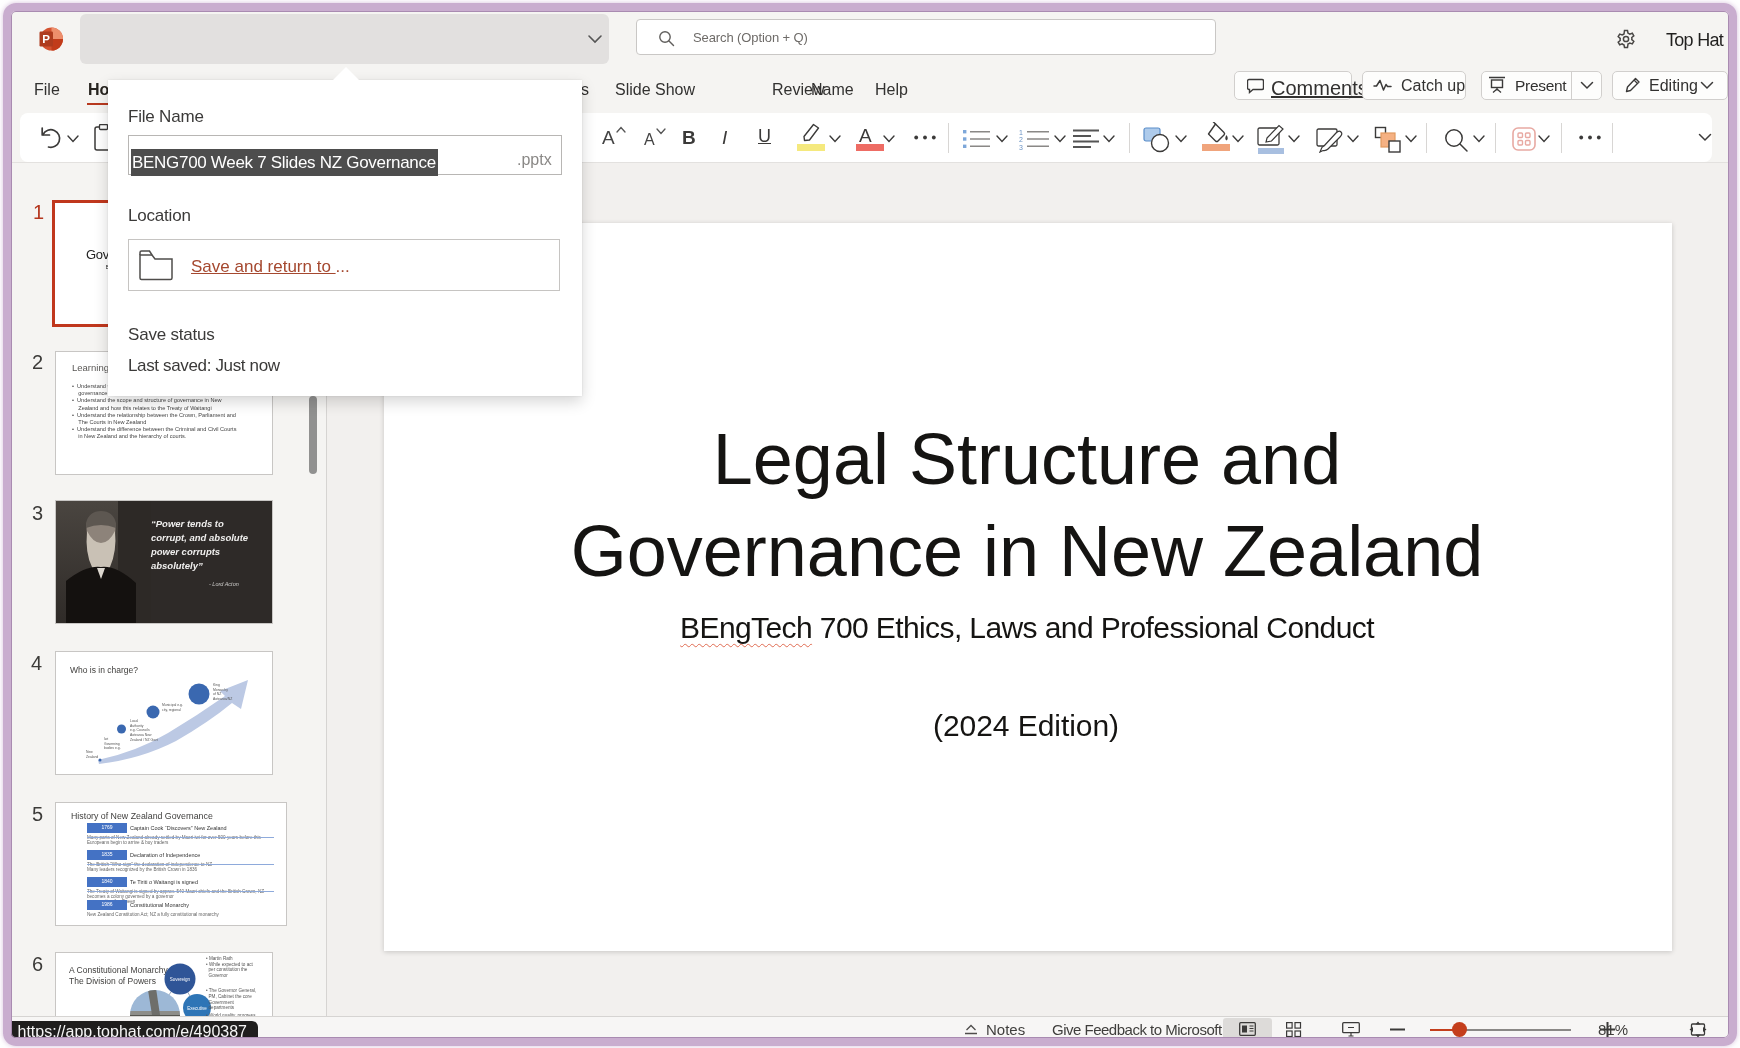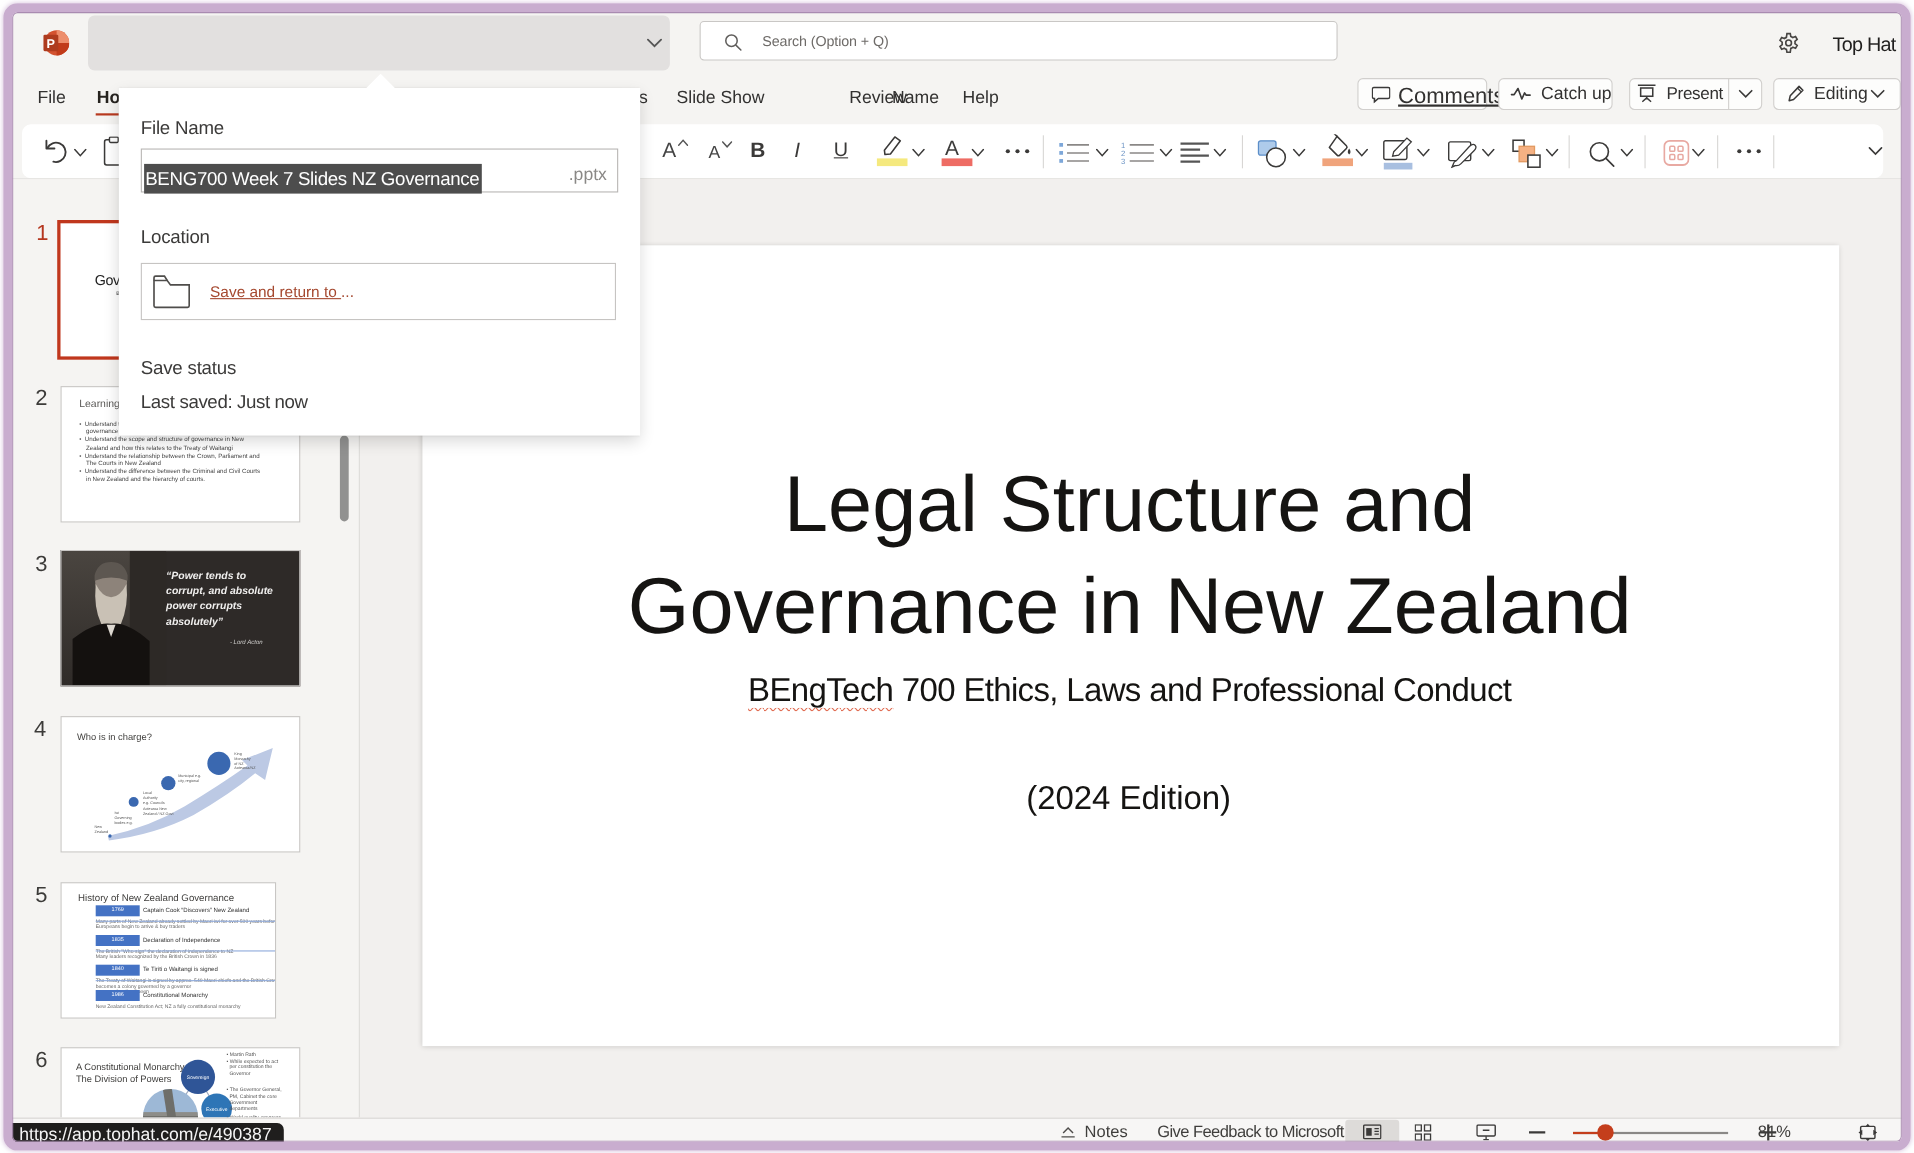--- a/index.html
+++ b/index.html
@@ -301,21 +301,21 @@
               <text x="106" y="58.5">city, regional</text>
             <text x="30" y="101">New</text>
               <text x="30" y="105.5">Zealand</text>
             <text x="74" y="84">Aotearoa New</text>
               <text x="74" y="88.5">Zealand / NZ Govt</text>
           </g>
           <circle cx="44" cy="108" r="1.5" fill="#3a68b0"></circle>
         </svg>
       </div>
 
-      <div class="abs" style="left:45px;top:639px;width:196px;height:124px;background:#ffffff;border:1px solid #c8c6c4;overflow:hidden;">
+      <div class="abs" style="left:45px;top:639px;width:232px;height:124px;background:#ffffff;border:1px solid #c8c6c4;overflow:hidden;">
         <div class="txt" style="left:15px;top:8px;font-size:8.8px;color:#3f3e3c;">History of New Zealand Governance</div>
         <div class="abs" style="left:31px;top:20px;width:40px;height:10px;background:#4472c4;color:#fff;font-size:5px;text-align:center;line-height:9px;">1769</div>
         <div class="txt" style="left:74px;top:22px;font-size:5.5px;color:#333;">Captain Cook “Discovers” New Zealand</div>
         <div class="abs" style="left:31px;top:31.5px;width:190px;font-size:4.6px;line-height:5.4px;color:#666;">Many parts of New Zealand already settled by Maori iwi for over 500 years before this<br>Europeans begin to arrive &amp; buy traders</div>
         <div class="abs" style="left:31px;top:33.5px;width:187px;height:1px;background:#8eaadb;"></div>
         <div class="abs" style="left:31px;top:47px;width:40px;height:10px;background:#4472c4;color:#fff;font-size:5px;text-align:center;line-height:9px;">1835</div>
         <div class="txt" style="left:74px;top:49px;font-size:5.5px;color:#333;">Declaration of Independence</div>
         <div class="abs" style="left:31px;top:58.5px;width:190px;font-size:4.6px;line-height:5.4px;color:#666;">The British "Who-sign" the declaration of independence to NZ<br>Many leaders recognized by the British Crown in 1836</div>
         <div class="abs" style="left:31px;top:61px;width:187px;height:1px;background:#8eaadb;"></div>
         <div class="abs" style="left:31px;top:74px;width:40px;height:10px;background:#4472c4;color:#fff;font-size:5px;text-align:center;line-height:9px;">1840</div>
@@ -412,18 +412,18 @@
     <div class="abs" style="left:118px;top:125px;width:434px;height:40px;background:#ffffff;border:1px solid #b8b6b4;"></div>
     <div class="abs" style="left:121px;top:139px;width:307px;height:27px;background:#4d4d4d;"></div>
     <div class="txt" style="left:122px;top:142.5px;font-size:17px;letter-spacing:-0.3px;color:#ffffff;">BENG700 Week 7 Slides NZ Governance</div>
     <div class="txt" style="left:507px;top:141px;font-size:16px;color:#8a8886;">.pptx</div>
     <div class="txt" style="left:118px;top:196px;font-size:17px;letter-spacing:-0.2px;color:#3b3a39;">Location</div>
     <div class="abs" style="left:118px;top:229px;width:432px;height:52px;background:#ffffff;border:1px solid #c6c4c2;"></div>
     <svg class="abs" style="left:128px;top:239px" width="36" height="32" viewBox="0 0 36 32">
       <path d="M2 6 h12 l3 4 h17 v19 a1.5 1.5 0 0 1 -1.5 1.5 h-29 a1.5 1.5 0 0 1 -1.5 -1.5 Z" fill="none" stroke="#4f4d4b" stroke-width="1.5"></path>
       <path d="M2 6 V3.5 a1.5 1.5 0 0 1 1.5 -1.5 h8 l2.5 4" fill="none" stroke="#4f4d4b" stroke-width="1.5"></path>
     </svg>
-    <div class="txt" style="left:181px;top:247px;font-size:14px;color:#a5482f;"><span style="text-decoration:underline;">Save and return to&nbsp;</span><span>...</span></div>
+    <div class="txt" style="left:181px;top:247px;font-size:17px;color:#a5482f;"><span style="text-decoration:underline;">Save and return to&nbsp;</span><span>...</span></div>
     <div class="txt" style="left:118px;top:315px;font-size:17px;letter-spacing:-0.2px;color:#3b3a39;">Save status</div>
     <div class="txt" style="left:118px;top:346px;font-size:17px;letter-spacing:-0.35px;color:#3b3a39;">Last saved: Just now</div>
   </div>
 </div>
 <div id="frame"></div>
 
 </body></html>

